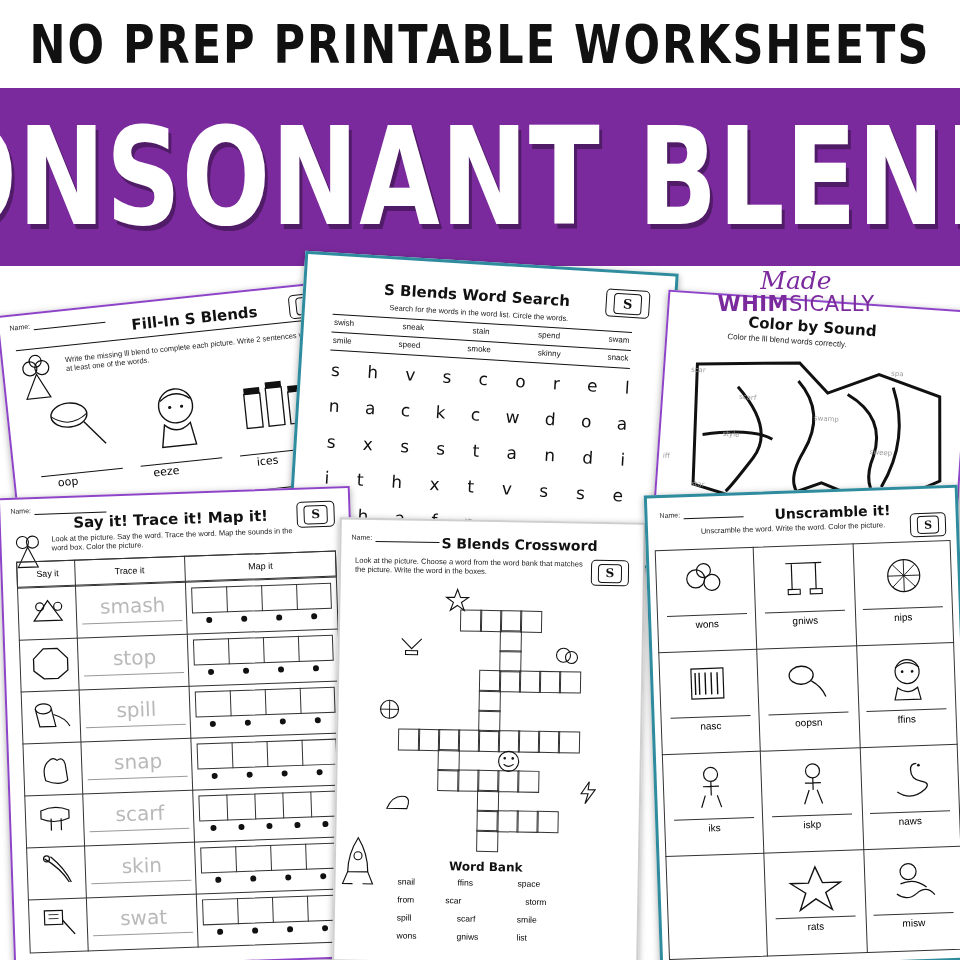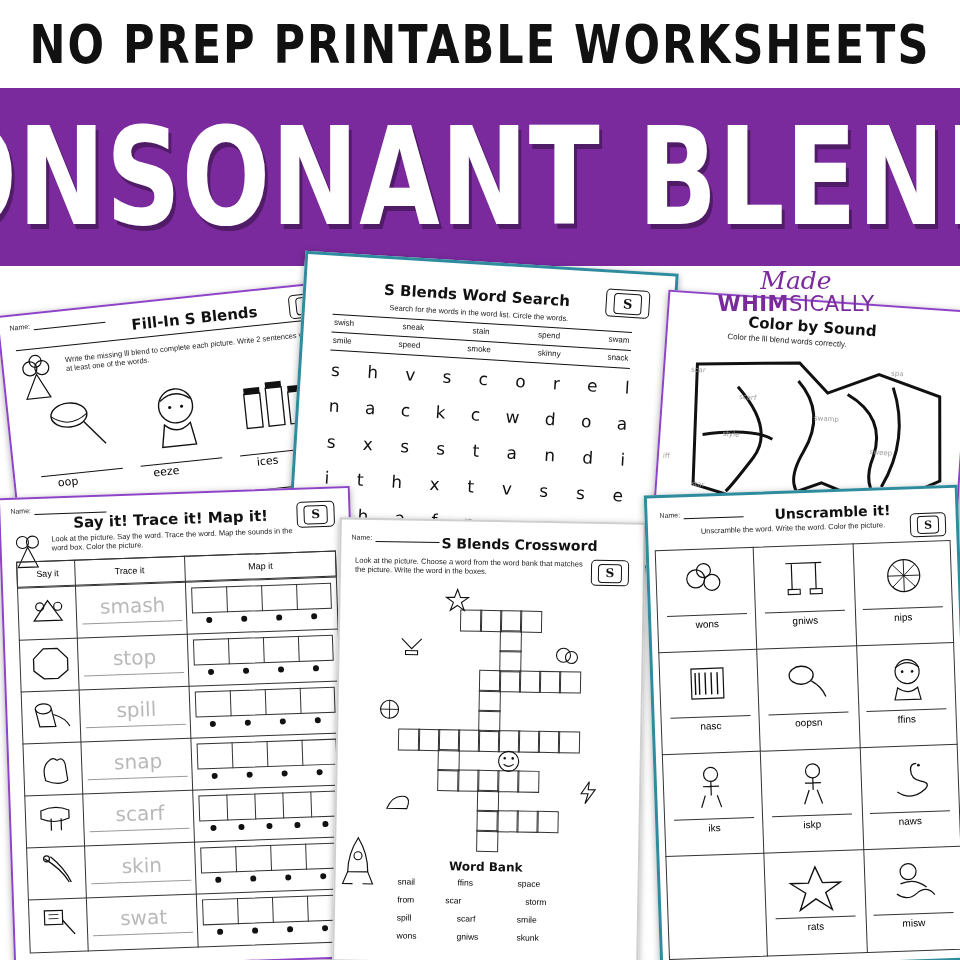--- a/index.html
+++ b/index.html
@@ -546,21 +546,21 @@
         <span style="width:56px;margin-left:32px;">storm</span>
       </div>
       <div style="display:flex;justify-content:space-between;font-size:8.5px;margin-bottom:8px;">
         <span style="width:56px;">spill</span>
         <span style="width:56px;">scarf</span>
         <span style="width:56px;">smile</span>
       </div>
       <div style="display:flex;justify-content:space-between;font-size:8.5px;">
         <span style="width:56px;">wons</span>
         <span style="width:56px;">gniws</span>
-        <span style="width:56px;">skunk</span>
+        <span style="width:56px;">list</span>
       </div>
     </div>
   </div>
 </div>
 
 <div class="page" id="p6">
   <div class="inner">
     <div style="position:absolute;left:12px;top:14px;font-size:7px;" class="nameline">Name:</div>
     <div style="position:absolute;left:36px;top:21px;width:60px;height:1px;background:#111;"></div>
     <div class="ws-title" style="position:absolute;left:110px;top:12px;width:150px;font-size:14px;">Unscramble it!</div>

